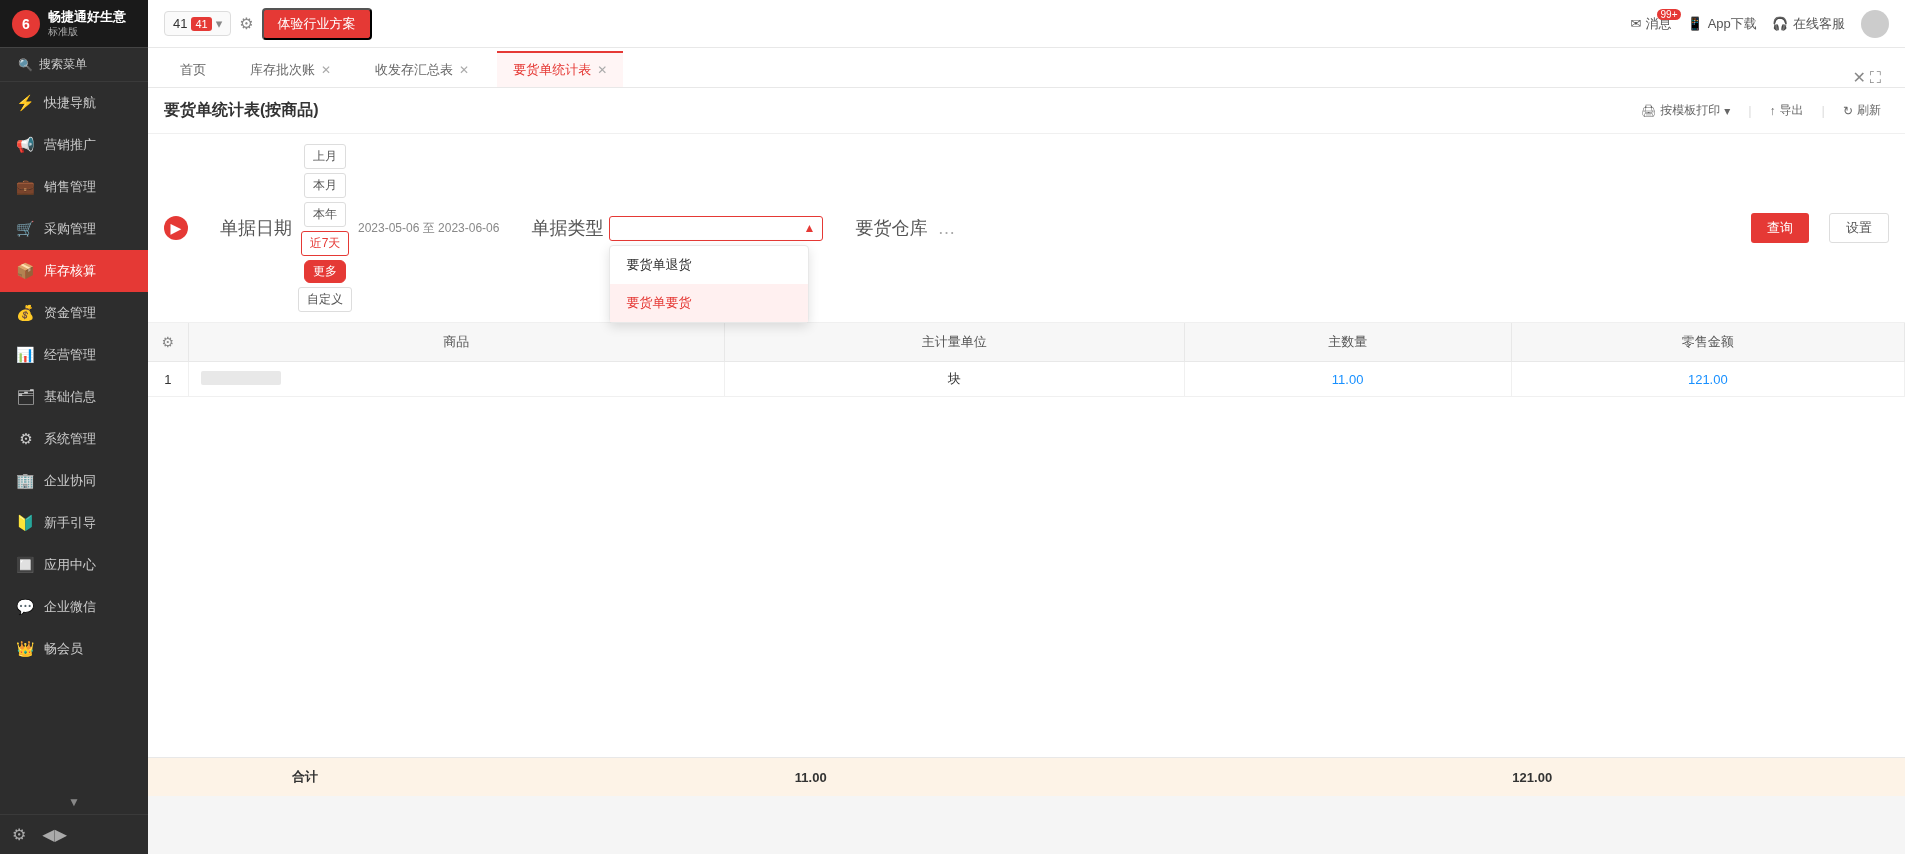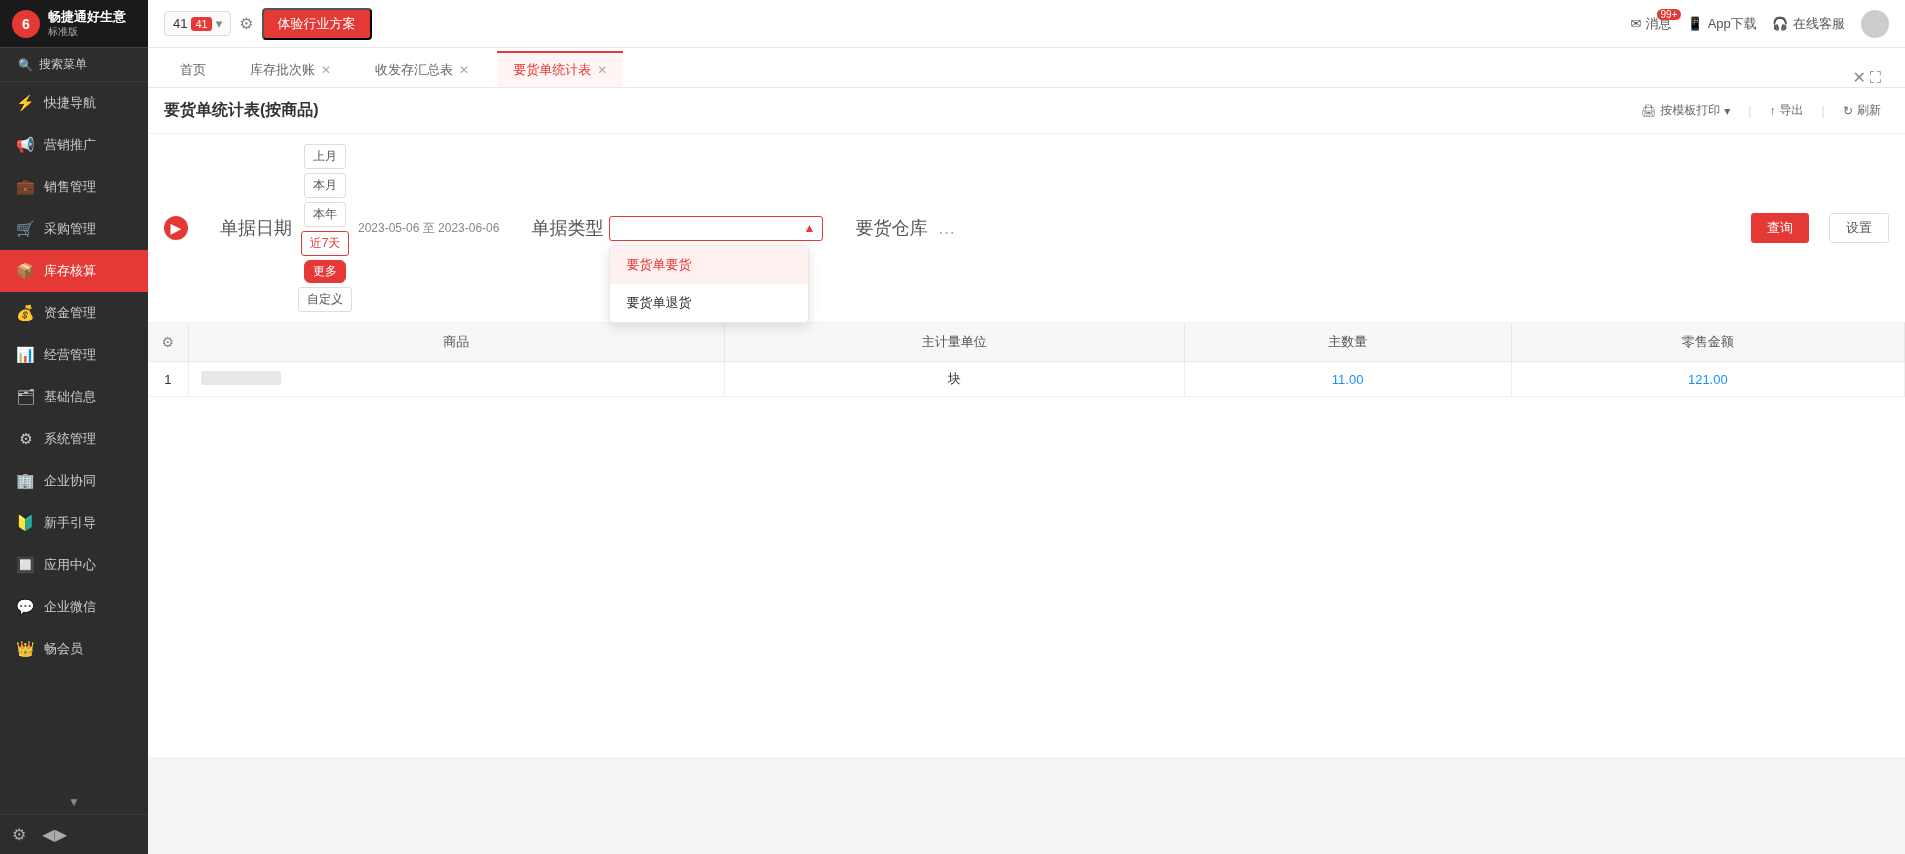--- a/index.html
+++ b/index.html
@@ -444,22 +444,22 @@
           <span class="date-range">2023-05-06 至 2023-06-06</span>
         </div>
 
         <div class="filter-group" style="position: relative;">
           <span class="filter-label">单据类型</span>
           <div class="filter-select-wrap" style="position: relative;">
             <input class="filter-input" type="text" value="" readonly="" style="cursor: pointer;">
             <span class="filter-caret">▲</span>
 
             <div class="dropdown-menu">
+              <div class="dropdown-item">要货单退货</div>
               <div class="dropdown-item selected">要货单要货</div>
-              <div class="dropdown-item">要货单退货</div>
             </div>
           </div>
         </div>
 
         <div class="filter-group">
           <span class="filter-label">要货仓库</span>
           <span class="filter-more">…</span>
         </div>
 
         <div style="display:flex;gap:20px;margin-left:auto;">
@@ -490,17 +490,22 @@
               <td>块</td>
               <td class="link">11.00</td>
               <td class="link">121.00</td>
             </tr>
           </tbody>
         </table>
       </div>
 
       <div style="height: 360px; background: #fff;"></div>
 
+      <div class="table-footer">
+        <div class="footer-label">合计</div>
+        <div class="footer-val">11.00</div>
+        <div class="footer-val">121.00</div>
+      </div>
 
     </div>
   </div>
 
 </div>
 
 </body></html>

